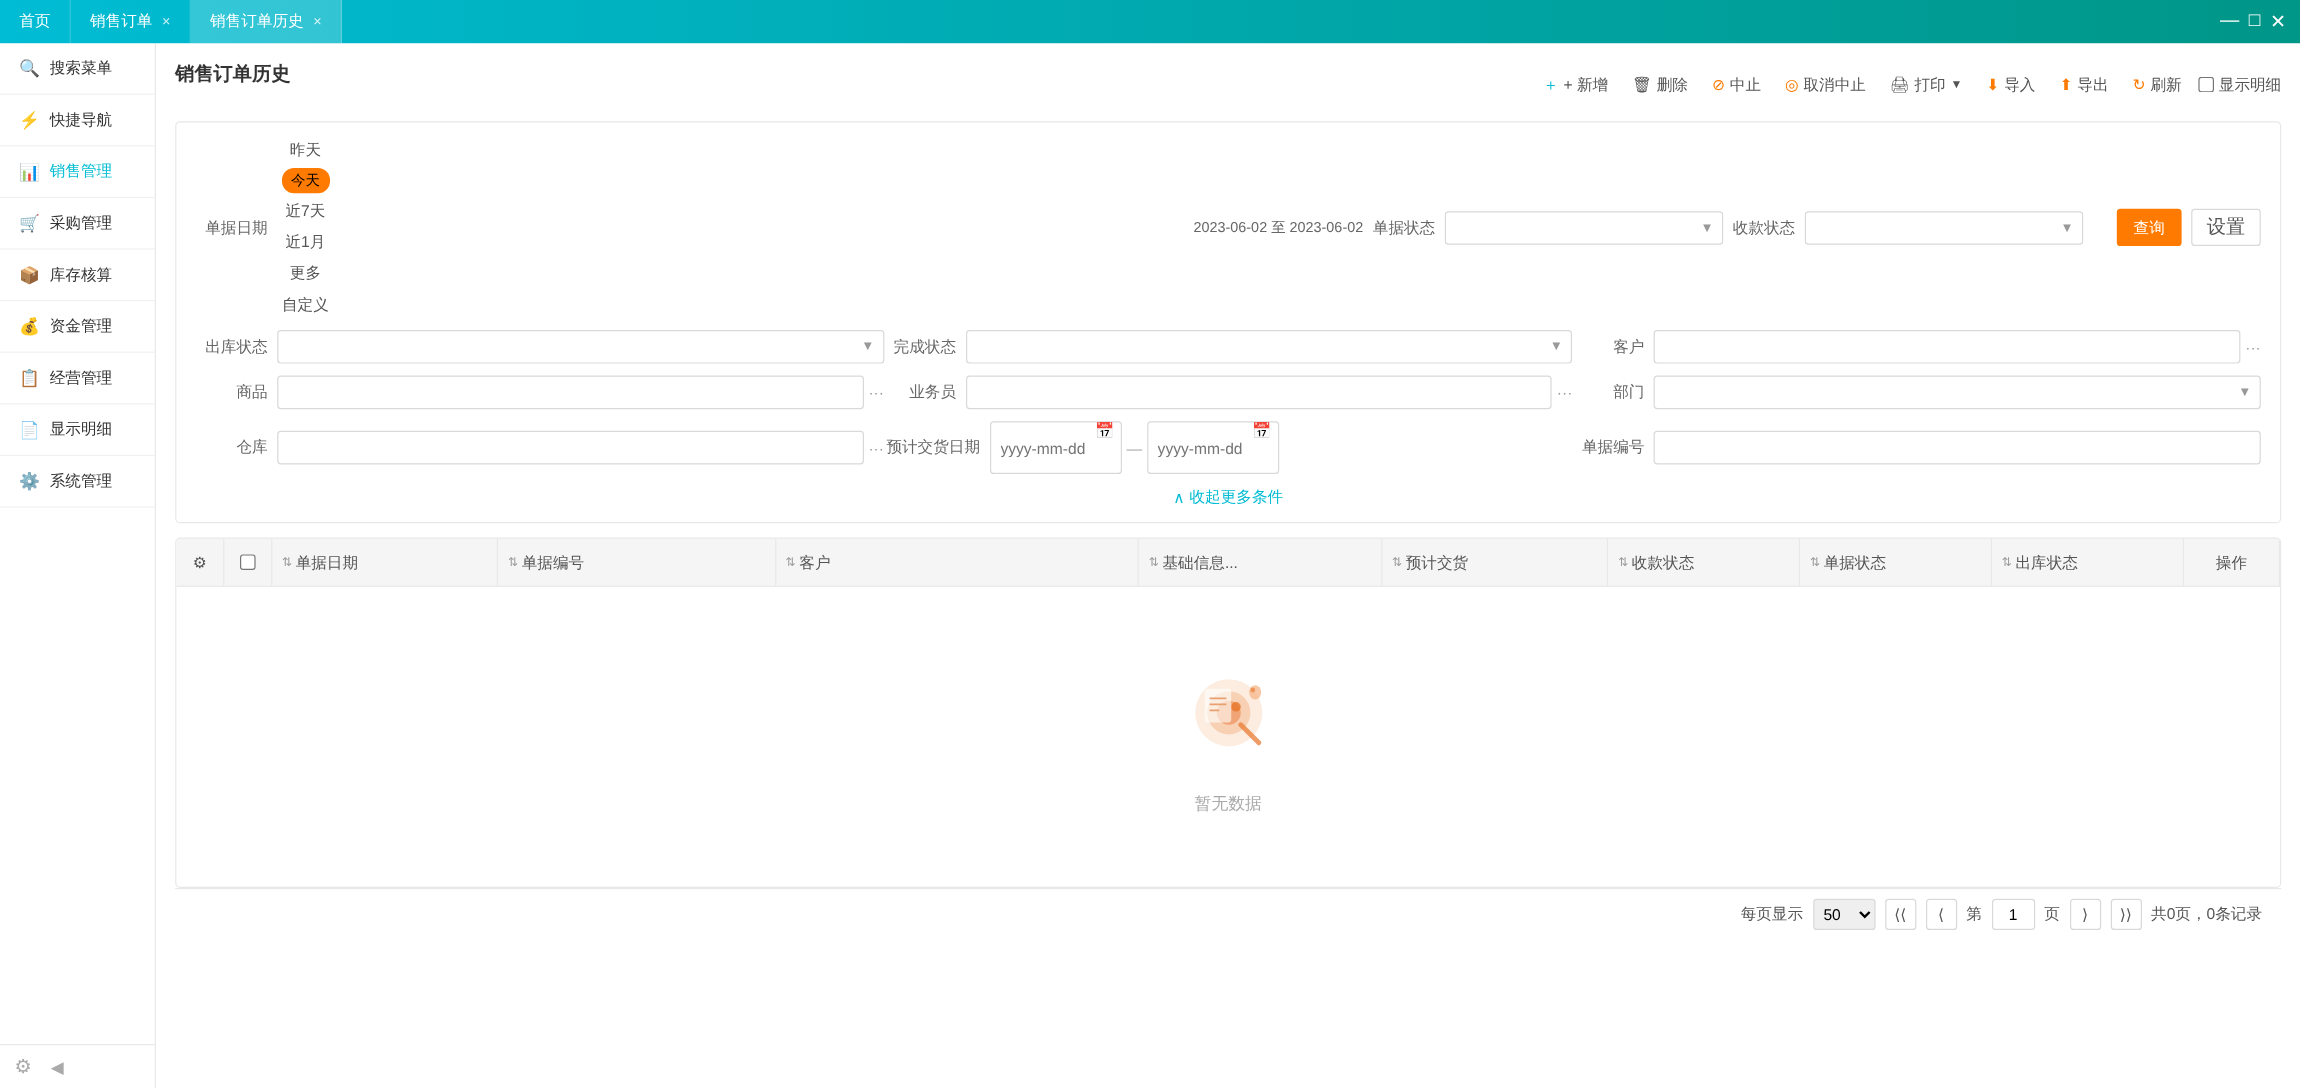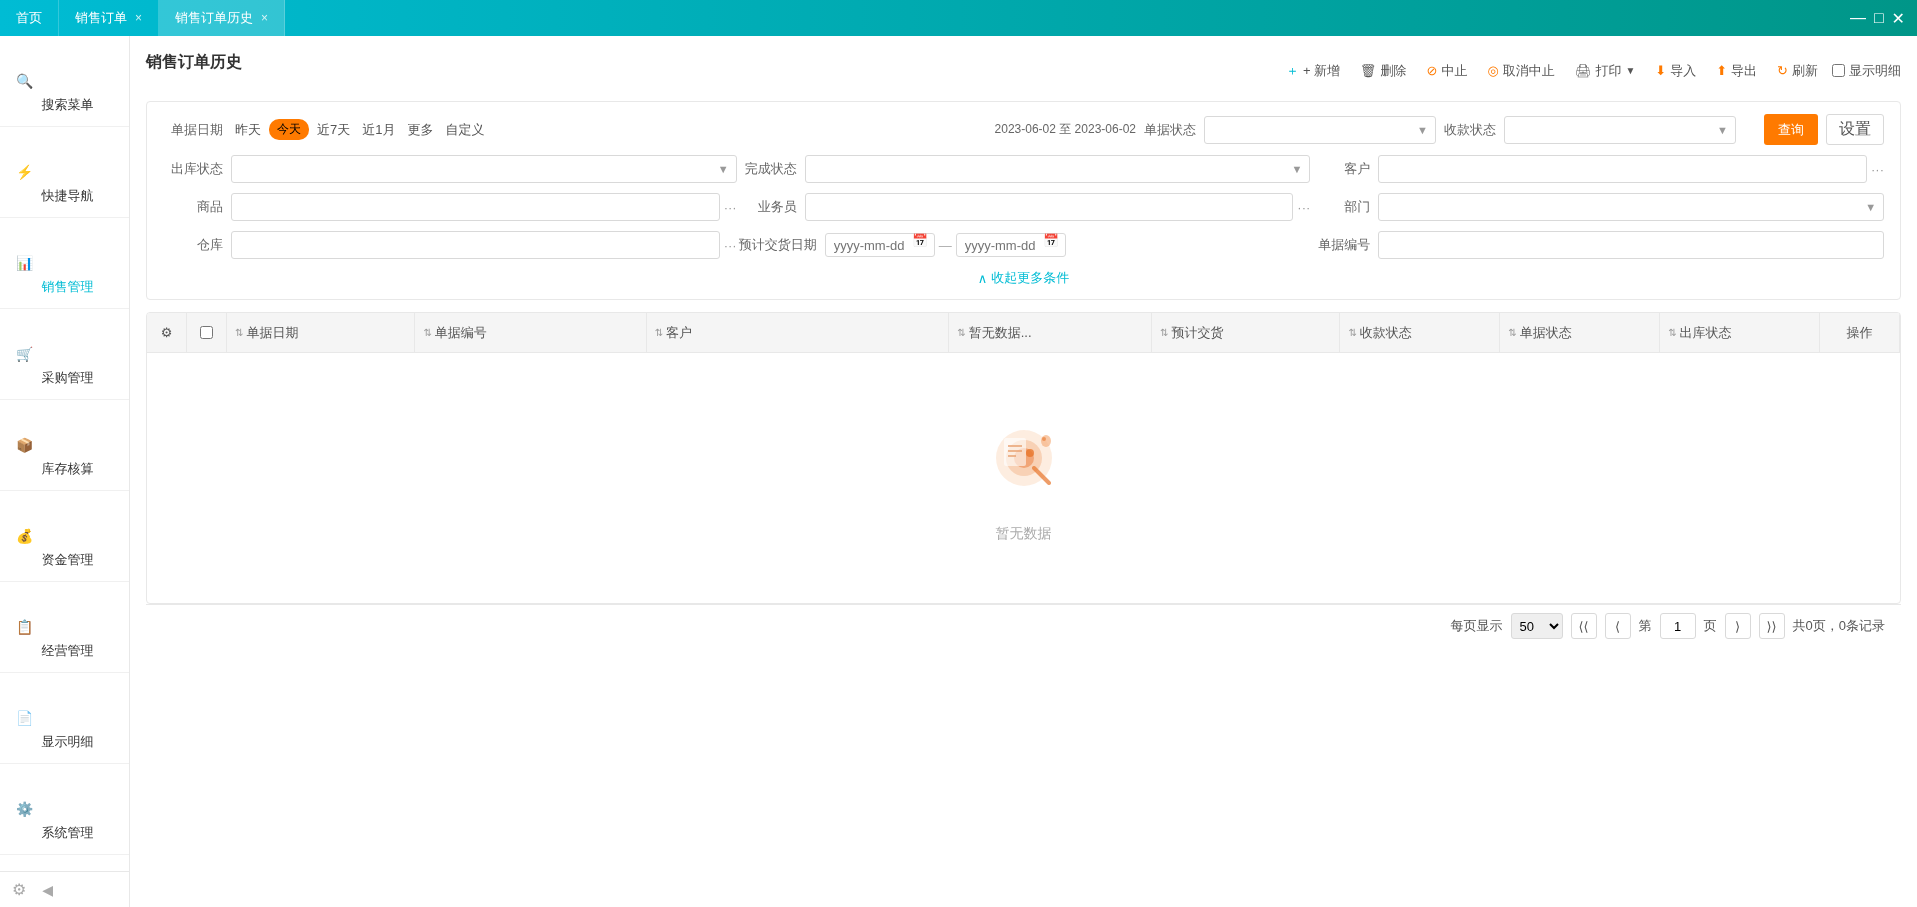--- a/index.html
+++ b/index.html
@@ -73,21 +73,21 @@
       display: flex;
       align-items: center;
       padding: 12px 16px;
       cursor: pointer;
       color: #333;
       gap: 8px;
       border-bottom: 1px solid #f0f0f0;
     }
     .sidebar-item.active { color: #00bcd4; }
     .sidebar-icon { font-size: 14px; }
-    .sidebar-label { font-size: 13px; margin-top: 48px; }
+    .sidebar-label { font-size: 13px; }
     .sidebar-bottom {
       margin-top: auto;
       border-top: 1px solid #e8e8e8;
       display: flex;
       align-items: center;
       padding: 8px 12px;
       gap: 16px;
     }
 
     
@@ -217,20 +217,21 @@
     }
     .filter-dots {
       color: #999;
       margin-left: 4px;
       cursor: pointer;
     }
     .date-filter {
       display: flex;
       align-items: center;
       gap: 4px;
+      flex-direction: column;
     }
     .date-tag {
       background: #ff7a00;
       color: #000000;
       padding: 2px 8px;
       border-radius: 10px;
       font-size: 12px;
       cursor: pointer;
     }
     .date-btn {
@@ -241,21 +242,21 @@
       font-size: 13px;
       padding: 2px 4px;
     }
     .date-input-group {
       display: flex;
       align-items: center;
       gap: 4px;
     }
     .date-input {
       width: 110px;
-      height: 24px;
+      height: 44px;
       border: 1px solid #d9d9d9;
       border-radius: 3px;
       padding: 0 28px 0 8px;
       font-size: 13px;
       outline: none;
       color: #999;
     }
     .cal-icon {
       position: absolute;
       right: 6px;
@@ -619,21 +620,21 @@
         <div class="th th-number">
           <span class="th-sort">⇅</span>
           <span>单据编号</span>
         </div>
         <div class="th th-customer">
           <span class="th-sort">⇅</span>
           <span>客户</span>
         </div>
         <div class="th th-delivery">
           <span class="th-sort">⇅</span>
-          <span>暂无数据...</span>
+          <span>基础信息...</span>
         </div>
         <div class="th th-amount">
           <span class="th-sort">⇅</span>
           <span>预计交货</span>
         </div>
         <div class="th th-payment">
           <span class="th-sort">⇅</span>
           <span>收款状态</span>
         </div>
         <div class="th th-doc-status">

